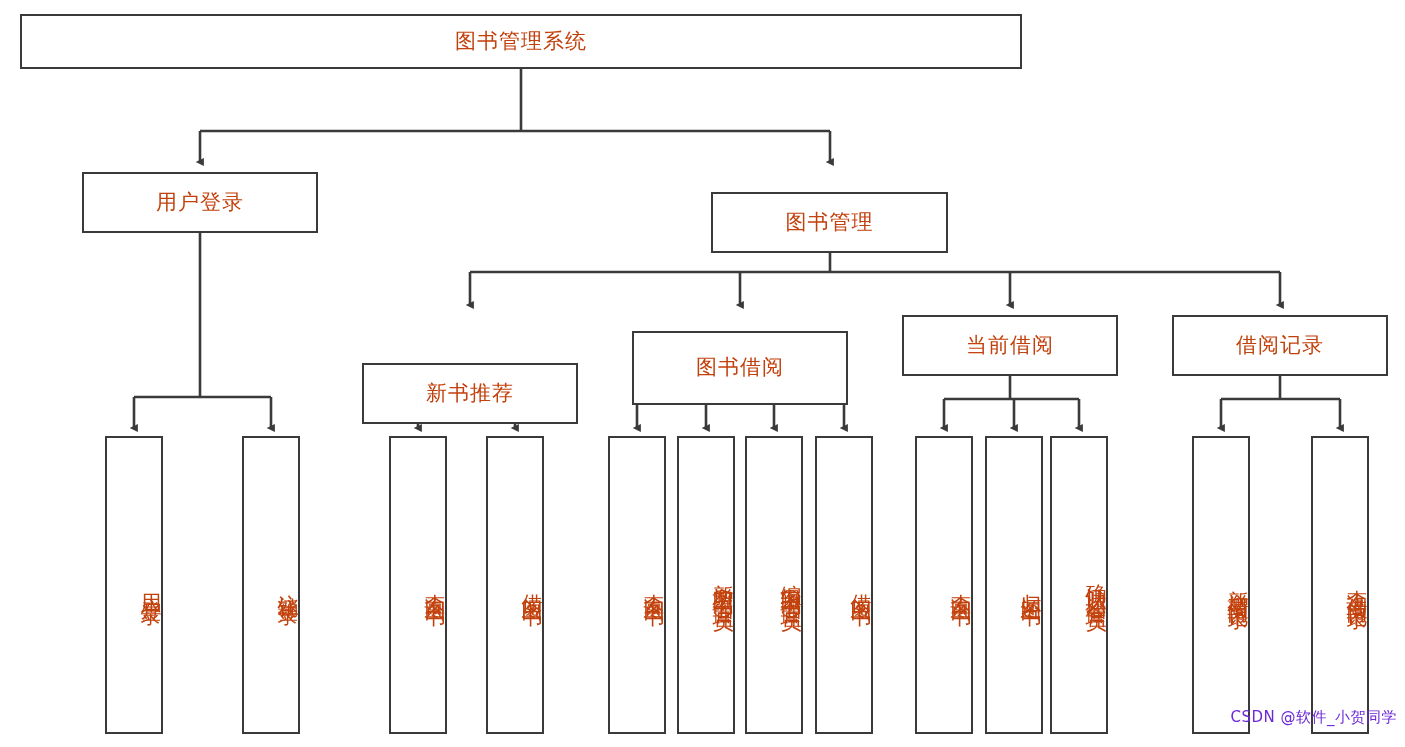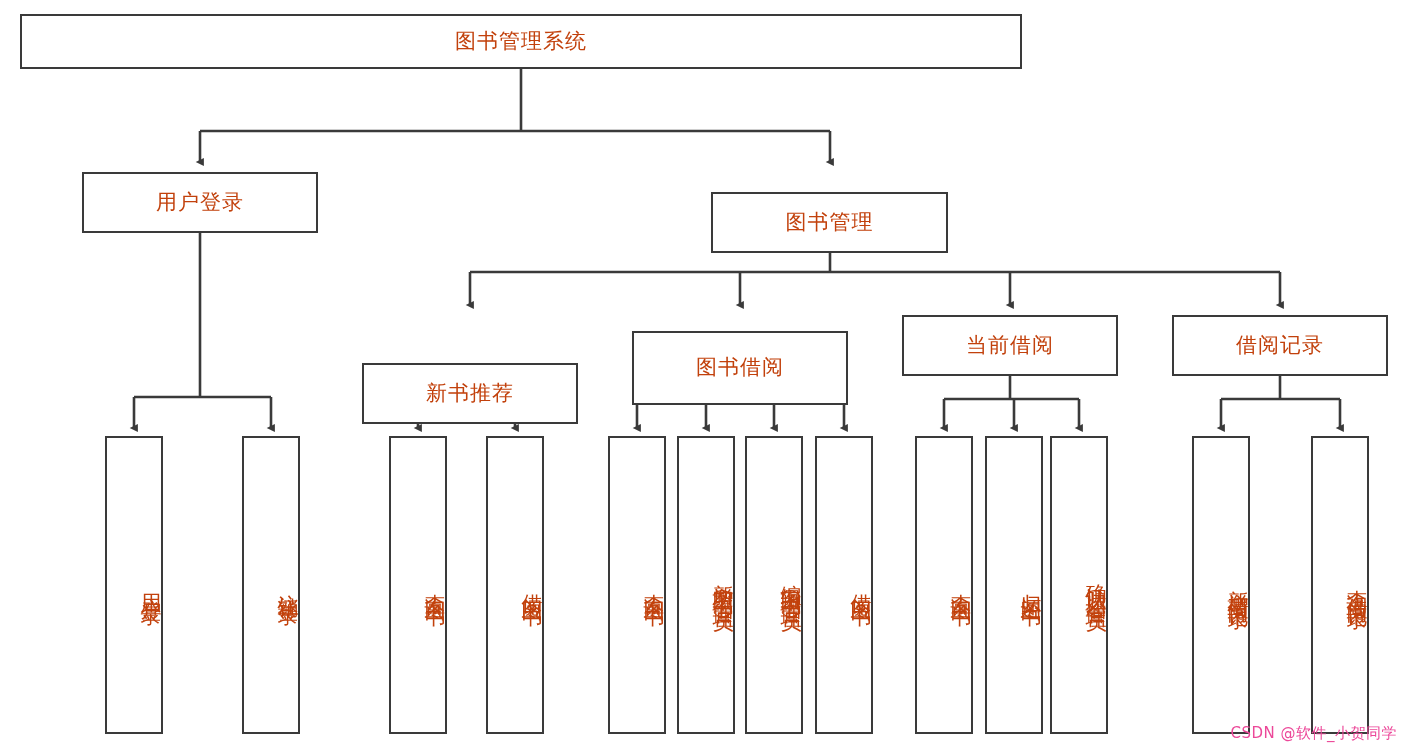--- a/index.html
+++ b/index.html
@@ -53,23 +53,23 @@
     justify-content: center;
   }
   .node.v .vtext {
     writing-mode: vertical-rl;
     text-orientation: upright;
     white-space: nowrap;
   }
   .watermark {
     position: absolute;
     right: 8px;
-    bottom: 4px;
+    bottom: 20px;
     font-size: 15px;
-    color: #ec4899;
+    color: #6d28d9;
     letter-spacing: 0.5px;
     white-space: nowrap;
   }
 </style>
 </head>
 <body>
 
 <div id="canvas">
 
   <svg class="edges" viewBox="0 0 1405 747">

